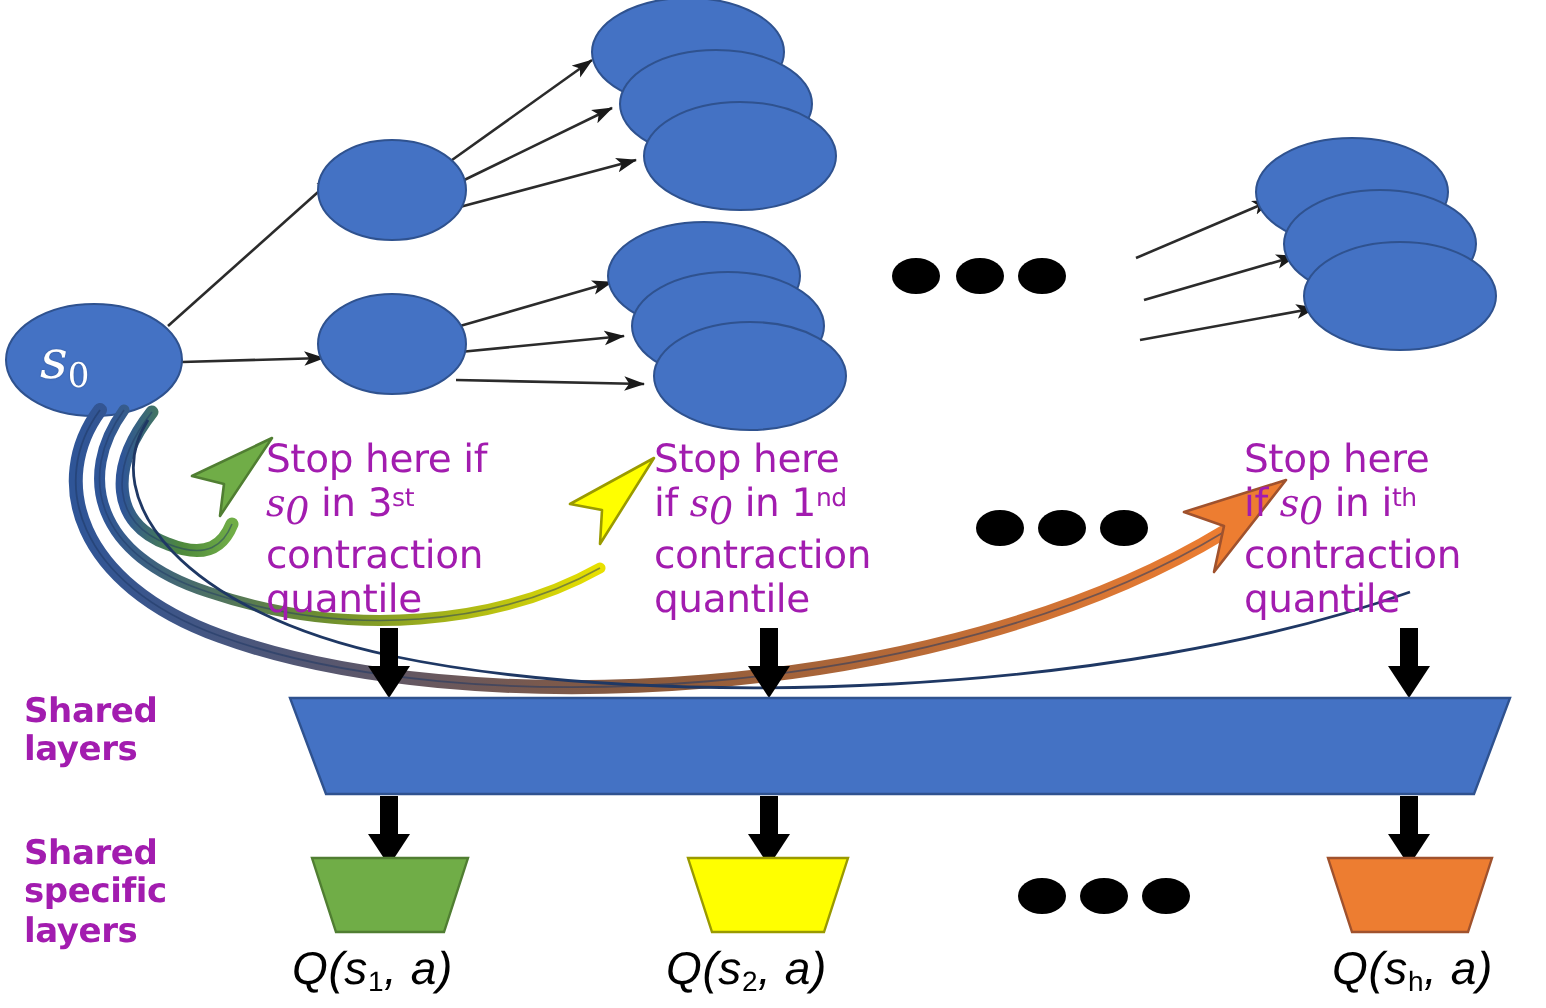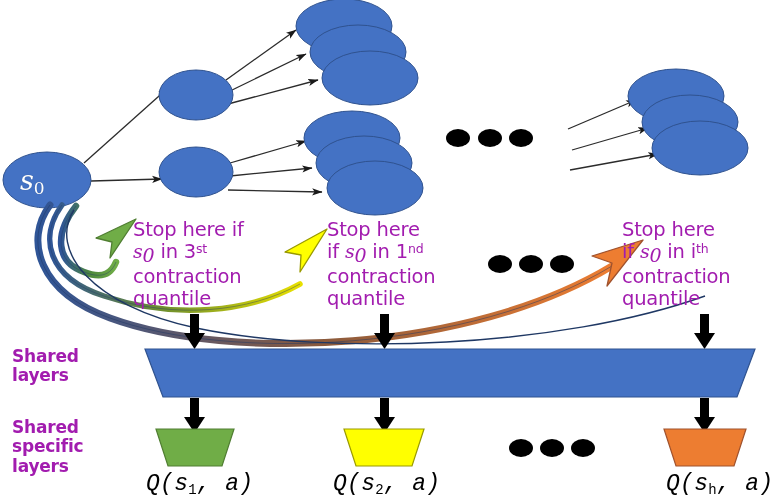--- a/index.html
+++ b/index.html
@@ -58,21 +58,21 @@
     vertical-align: 0.42em;
     text-align: center;
   }
   .side-label {
     font-size: 17px;
     font-weight: 700;
     line-height: 1.14;
     letter-spacing: -0.2px;
   }
   .qlabel {
-    font-family: Liberation Mono, monospace;
+    font-family: Liberation Sans, sans-serif;
     font-style: italic;
     font-size: 23px;
     color: #000000;
     letter-spacing: 0.3px;
   }
   .qlabel sub {
     font-style: normal;
     font-size: 14px;
     vertical-align: -0.25em;
   }

